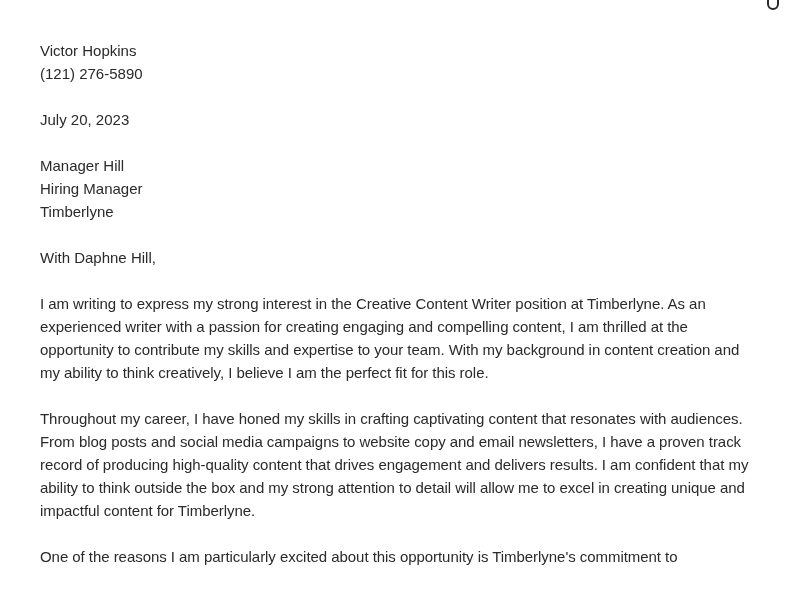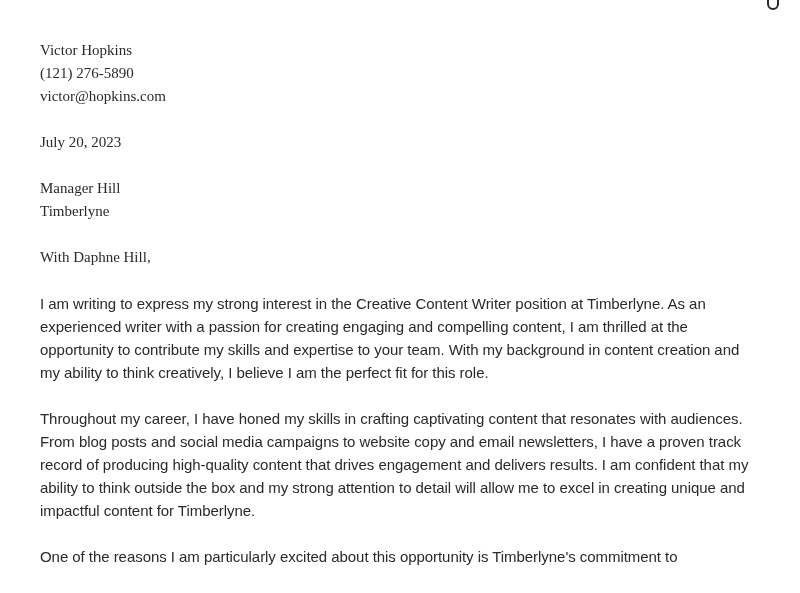--- a/index.html
+++ b/index.html
@@ -22,21 +22,20 @@
       left: 40px;
       top: 39px;
       width: 720px;
     }
     .block {
       margin: 0 0 23px 0;
     }
     .line {
       display: block;
       white-space: nowrap;
-      font-family: Liberation Serif, serif;
     }
     p.para {
       margin: 0 0 23px 0;
       width: 716px;
       letter-spacing: -0.05px;
     }
     .corner-icon {
       position: absolute;
       right: 20px;
       top: -8px;
@@ -51,29 +50,29 @@
   <svg width="14" height="20" viewBox="0 0 14 20">
     <path d="M2 0 L2 12 A5 5 0 0 0 12 12 L12 0" fill="none" stroke="#2a2a2a" stroke-width="2"></path>
   </svg>
 </div>
 
 <div class="letter">
 
   <div class="block">
     <span class="line">Victor Hopkins</span>
     <span class="line">(121) 276-5890</span>
-    <span class="line">victor@hopkins.com</span>
   </div>
 
   <div class="block">
     <span class="line">July 20, 2023</span>
   </div>
 
   <div class="block">
     <span class="line">Manager Hill</span>
+    <span class="line">Hiring Manager</span>
     <span class="line">Timberlyne</span>
   </div>
 
   <div class="block">
     <span class="line">With Daphne Hill,</span>
   </div>
 
   <p class="para">I am writing to express my strong interest in the Creative Content Writer position at Timberlyne. As an experienced writer with a passion for creating engaging and compelling content, I am thrilled at the opportunity to contribute my skills and expertise to your team. With my background in content creation and my ability to think creatively, I believe I am the perfect fit for this role.</p>
   <p class="para">Throughout my career, I have honed my skills in crafting captivating content that resonates with audiences. From blog posts and social media campaigns to website copy and email newsletters, I have a proven track record of producing high-quality content that drives engagement and delivers results. I am confident that my ability to think outside the box and my strong attention to detail will allow me to excel in creating unique and impactful content for Timberlyne.</p>
   <p class="para">One of the reasons I am particularly excited about this opportunity is Timberlyne's commitment to</p>

